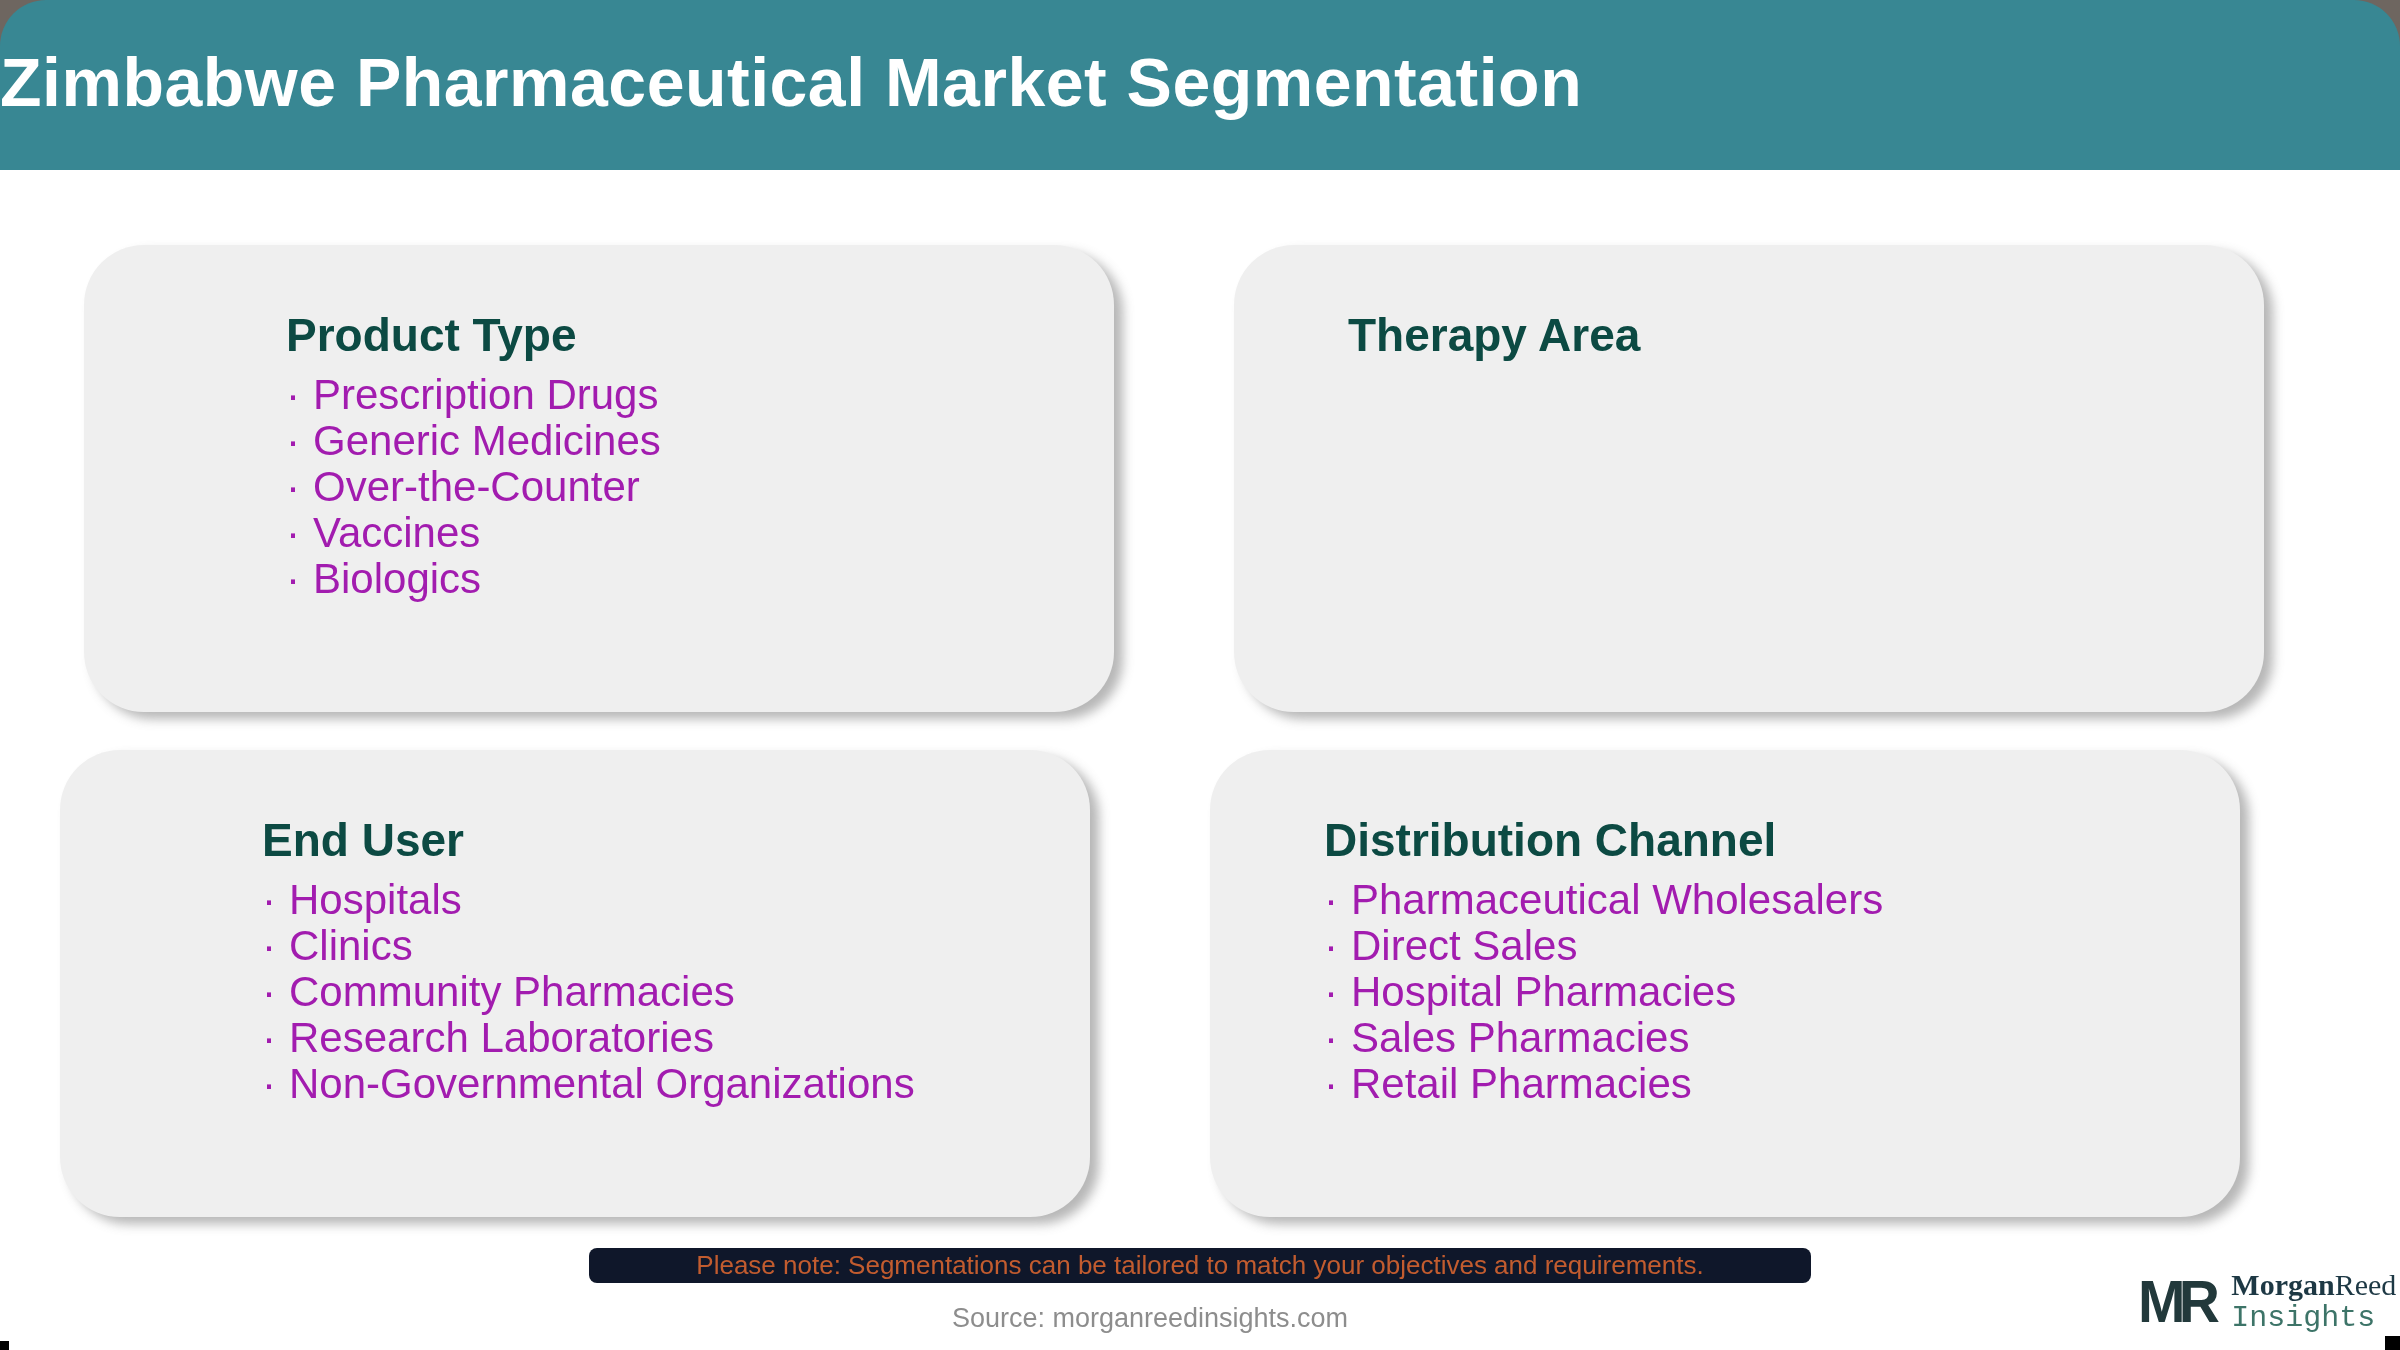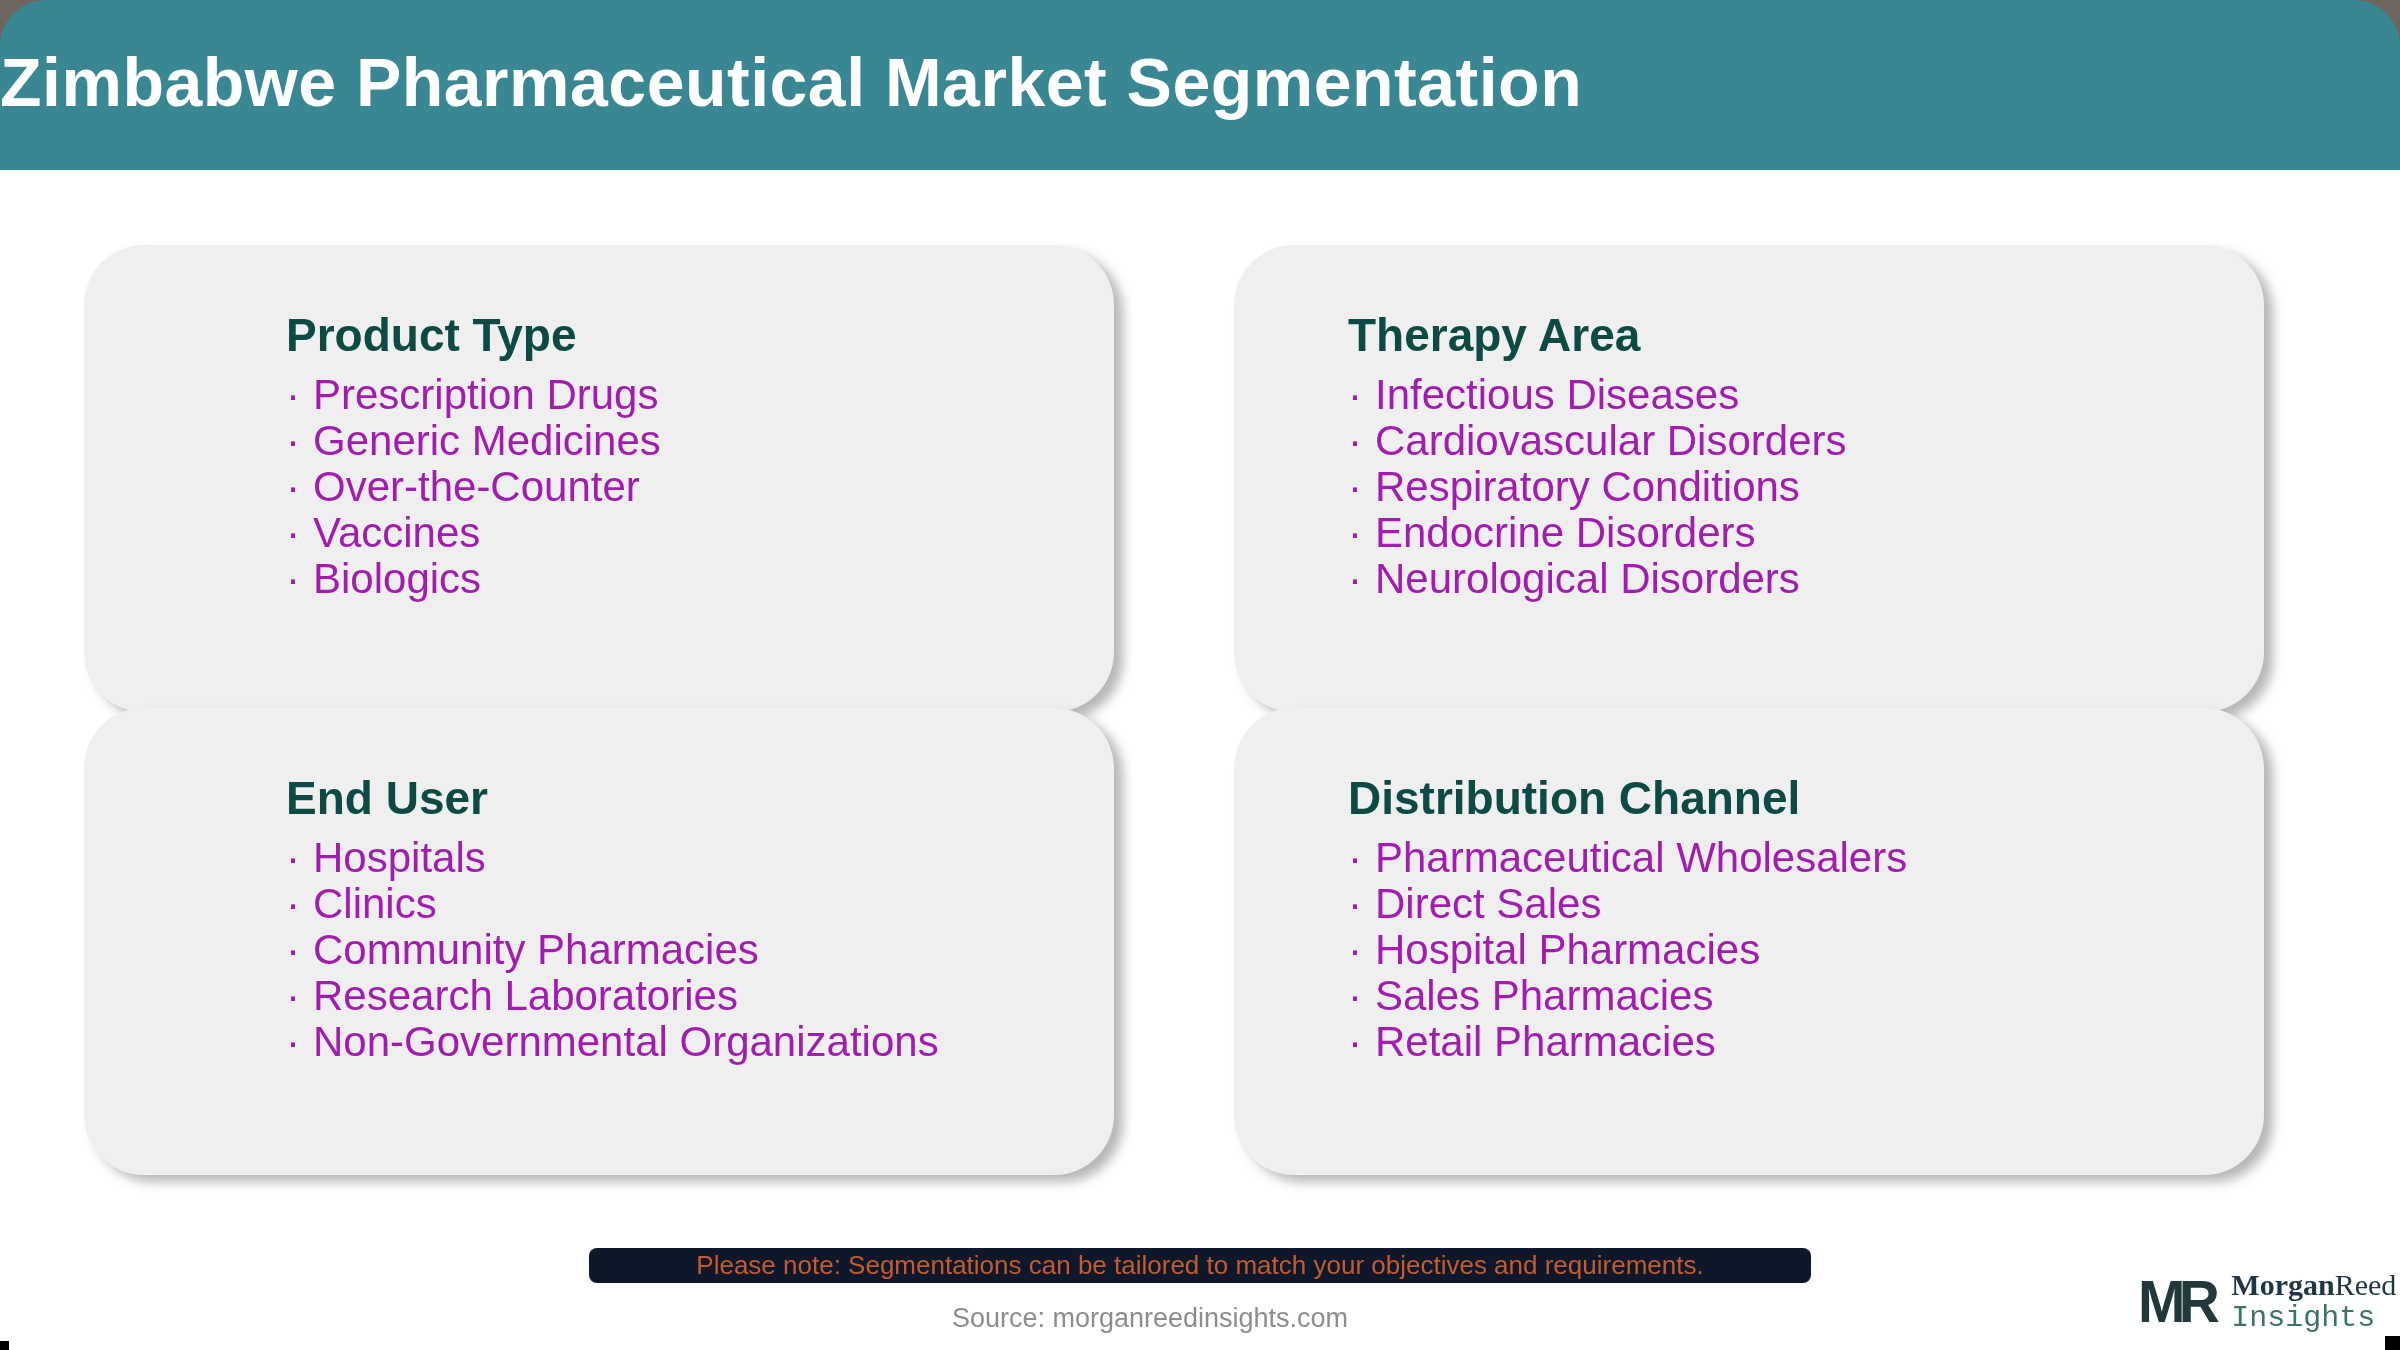--- a/index.html
+++ b/index.html
@@ -45,21 +45,21 @@
     height: 467px;
     background: #efefef;
     border-radius: 60px;
     box-shadow: 9px 7px 11px rgba(95, 95, 95, 0.45);
     box-sizing: border-box;
     padding-top: 64px;
   }
   .card.col-left  { left: 60px;  padding-left: 202px; }
   .card.col-right { left: 1210px; padding-left: 114px; }
   .card.row-top    { top: 245px; margin-left: 24px; }
-  .card.row-bottom { top: 708px; margin-left: 24px; }
+  .card.row-bottom { top: 750px; }
 
   .card-title {
     margin: 0 0 10px 0;
     color: #0c4a43;
     font-size: 46px;
     font-weight: bold;
     line-height: 1.15;
   }
   .bullet-list {
     margin: 0;
@@ -158,27 +158,20 @@
       <li>Prescription Drugs</li>
       <li>Generic Medicines</li>
       <li>Over-the-Counter</li>
       <li>Vaccines</li>
       <li>Biologics</li>
     </ul>
   </div>
 
   <div class="card col-right row-top">
     <h2 class="card-title">Therapy Area</h2>
-    <ul class="bullet-list">
-      <li>Infectious Diseases</li>
-      <li>Cardiovascular Disorders</li>
-      <li>Respiratory Conditions</li>
-      <li>Endocrine Disorders</li>
-      <li>Neurological Disorders</li>
-    </ul>
   </div>
 
   <div class="card col-left row-bottom">
     <h2 class="card-title">End User</h2>
     <ul class="bullet-list">
       <li>Hospitals</li>
       <li>Clinics</li>
       <li>Community Pharmacies</li>
       <li>Research Laboratories</li>
       <li>Non-Governmental Organizations</li>

